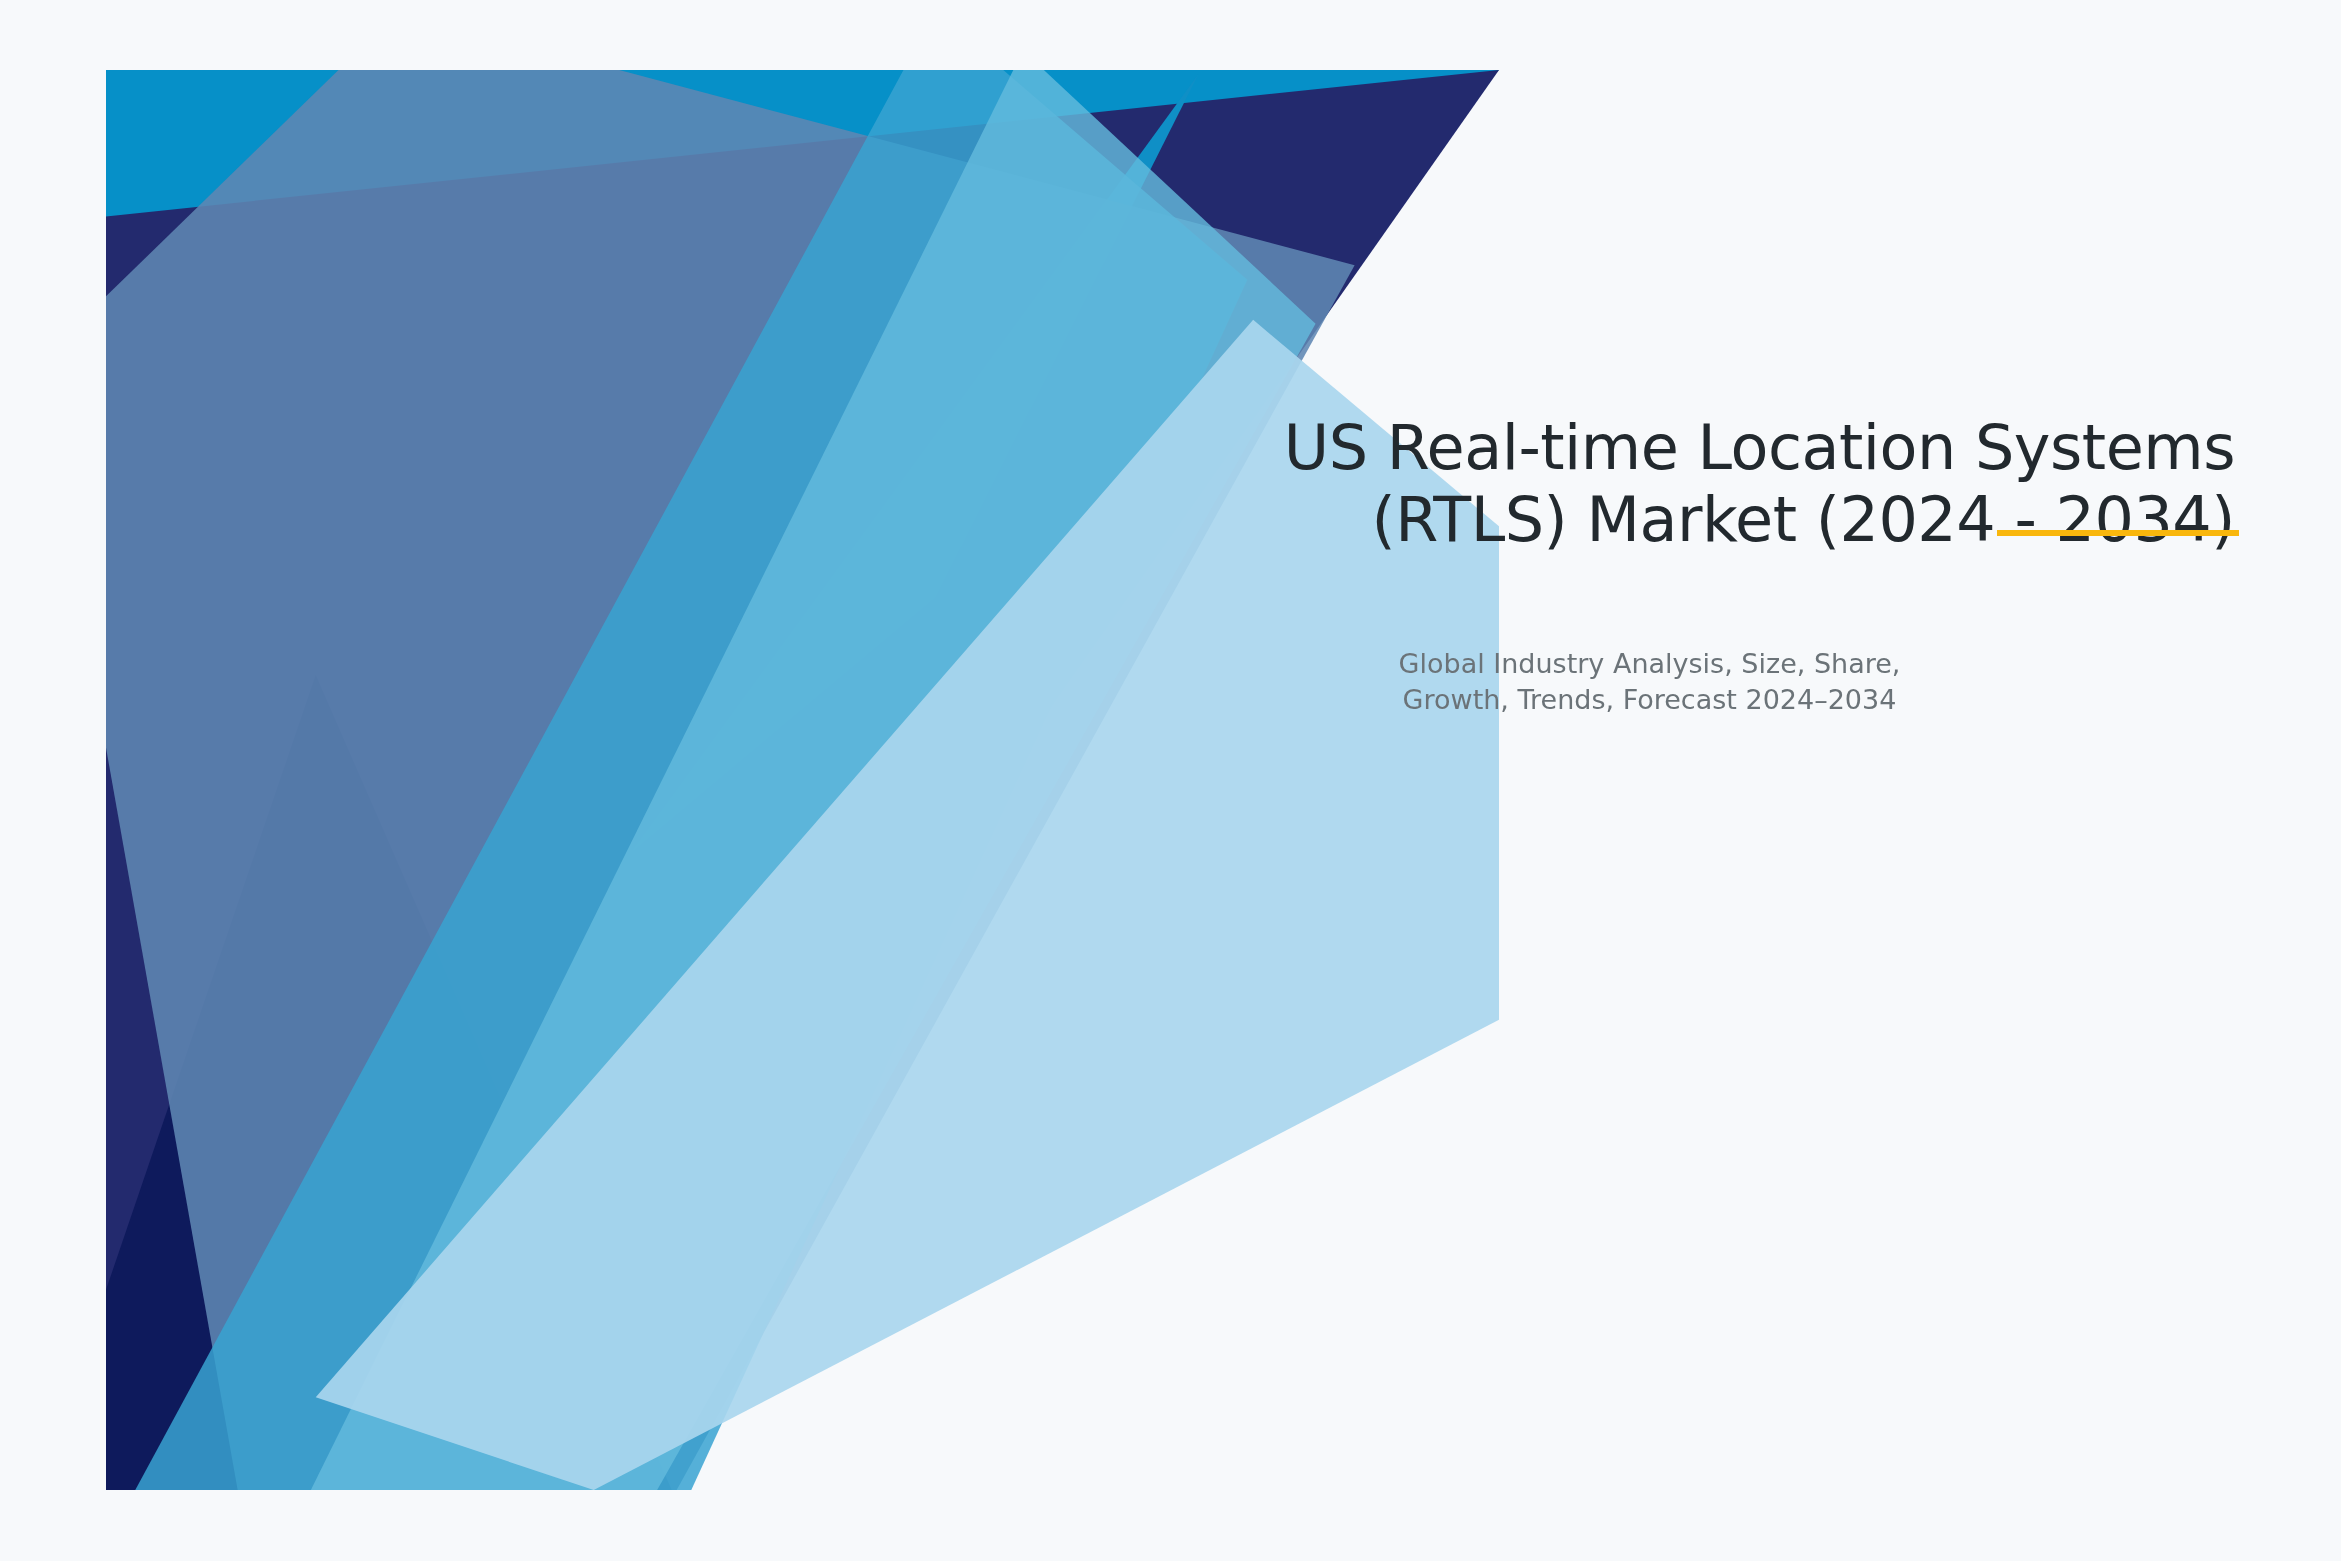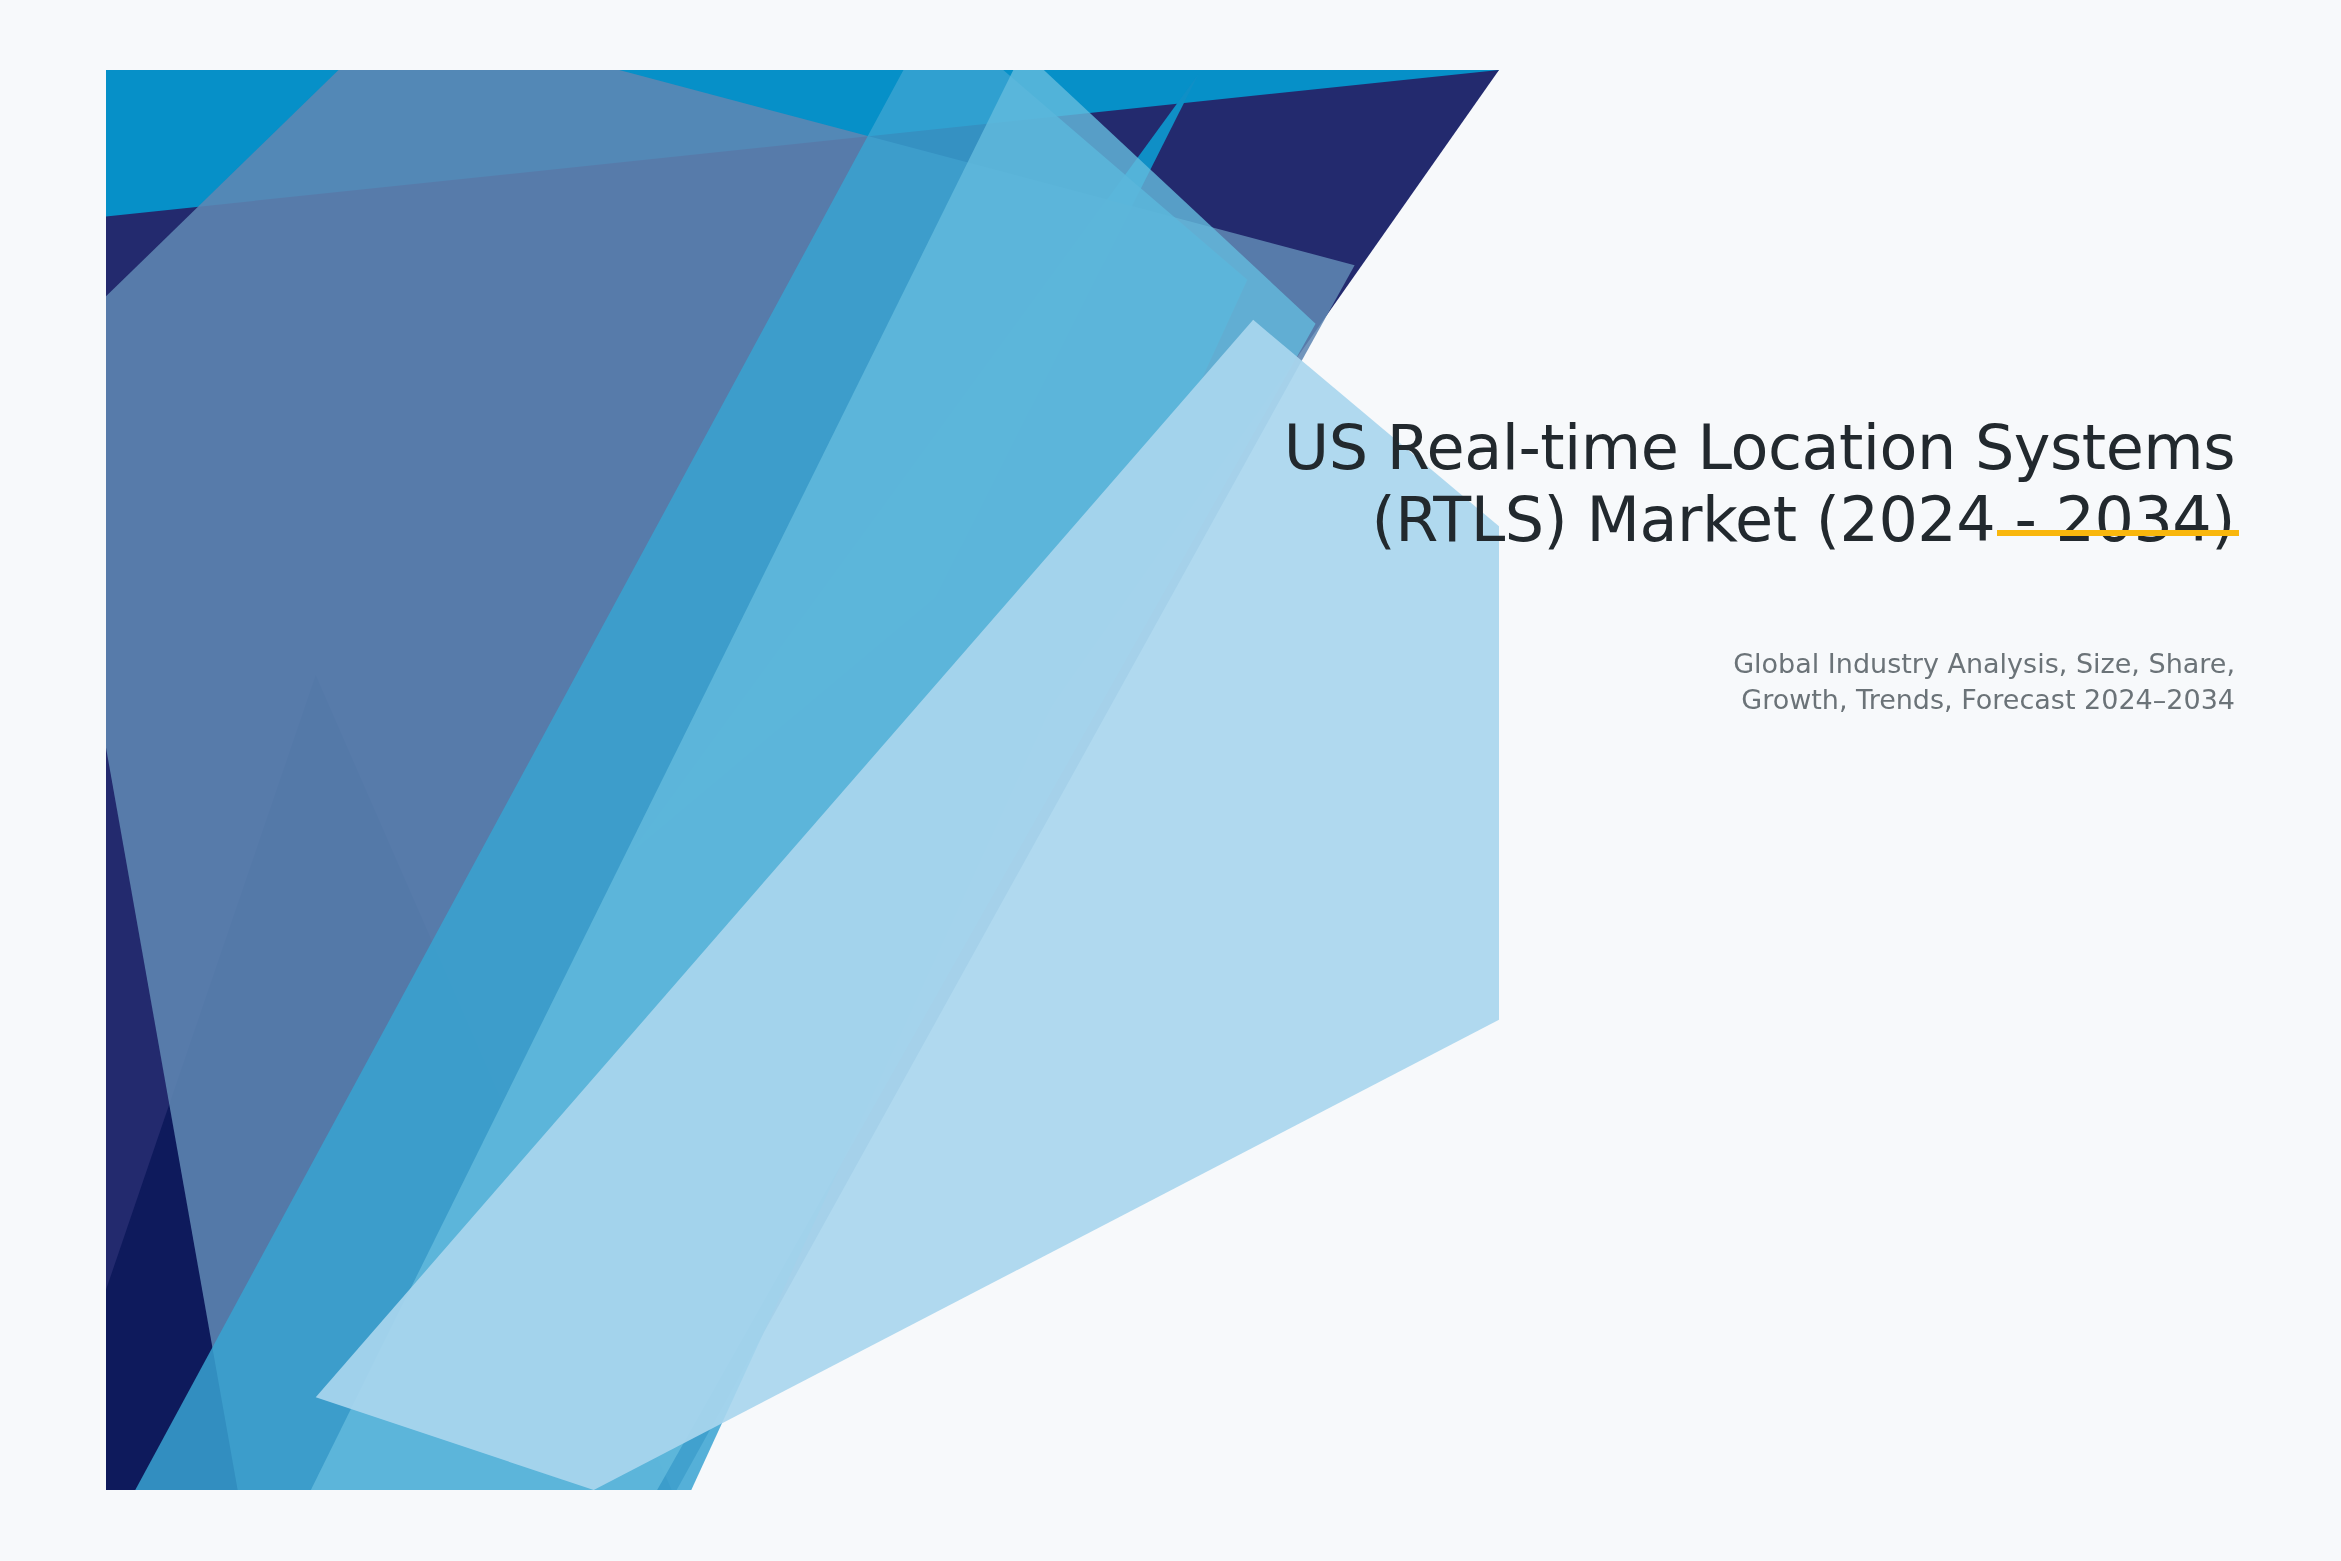--- a/index.html
+++ b/index.html
@@ -69,21 +69,21 @@
     background: #f9b70d;
     z-index: 4;
   }
 
   .subtitle {
     margin: 0;
     position: absolute;
     left: 1064px;
     top: 646px;
     width: 1171px;
-    text-align: right;
+    text-align: center;
     font-family: "DejaVu Sans", sans-serif;
     font-weight: 400;
     font-size: 27px;
     line-height: 1.33;
     color: #6b7378;
     white-space: pre-line;
     z-index: 3;
   }
 </style>
 </head>

